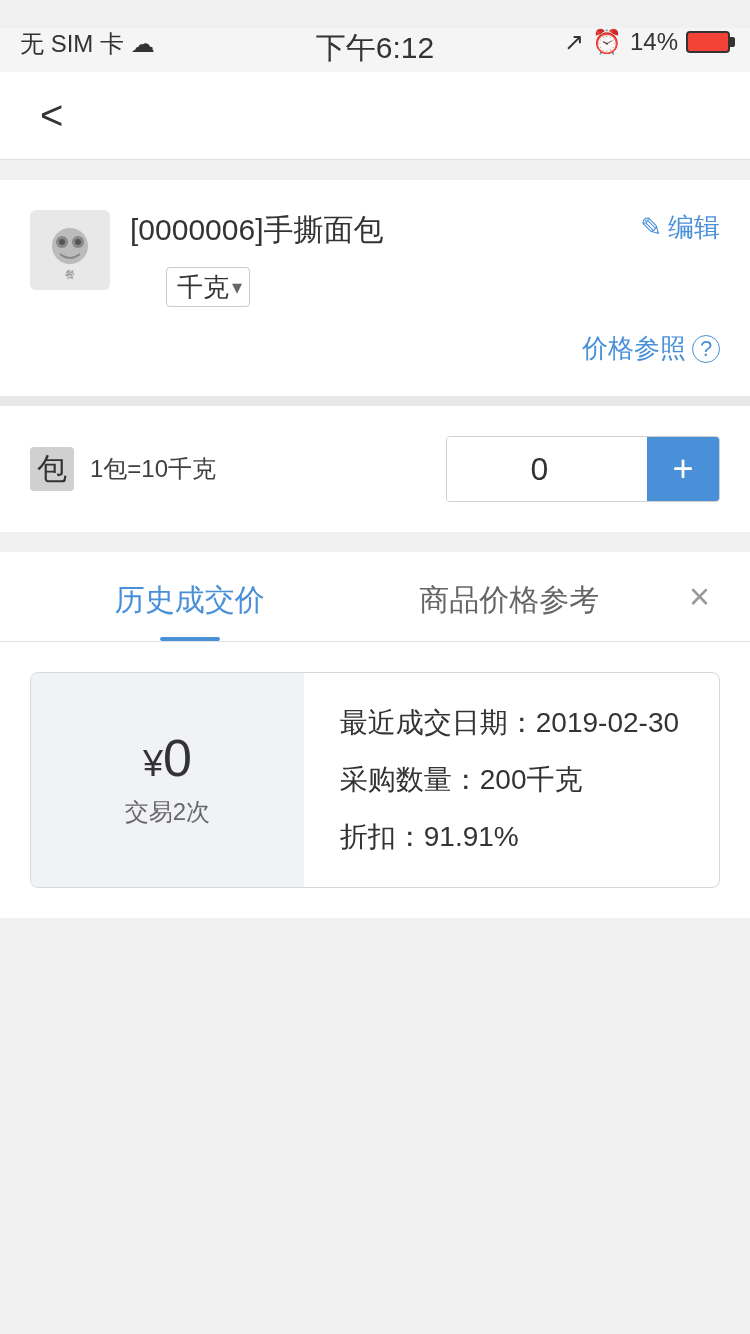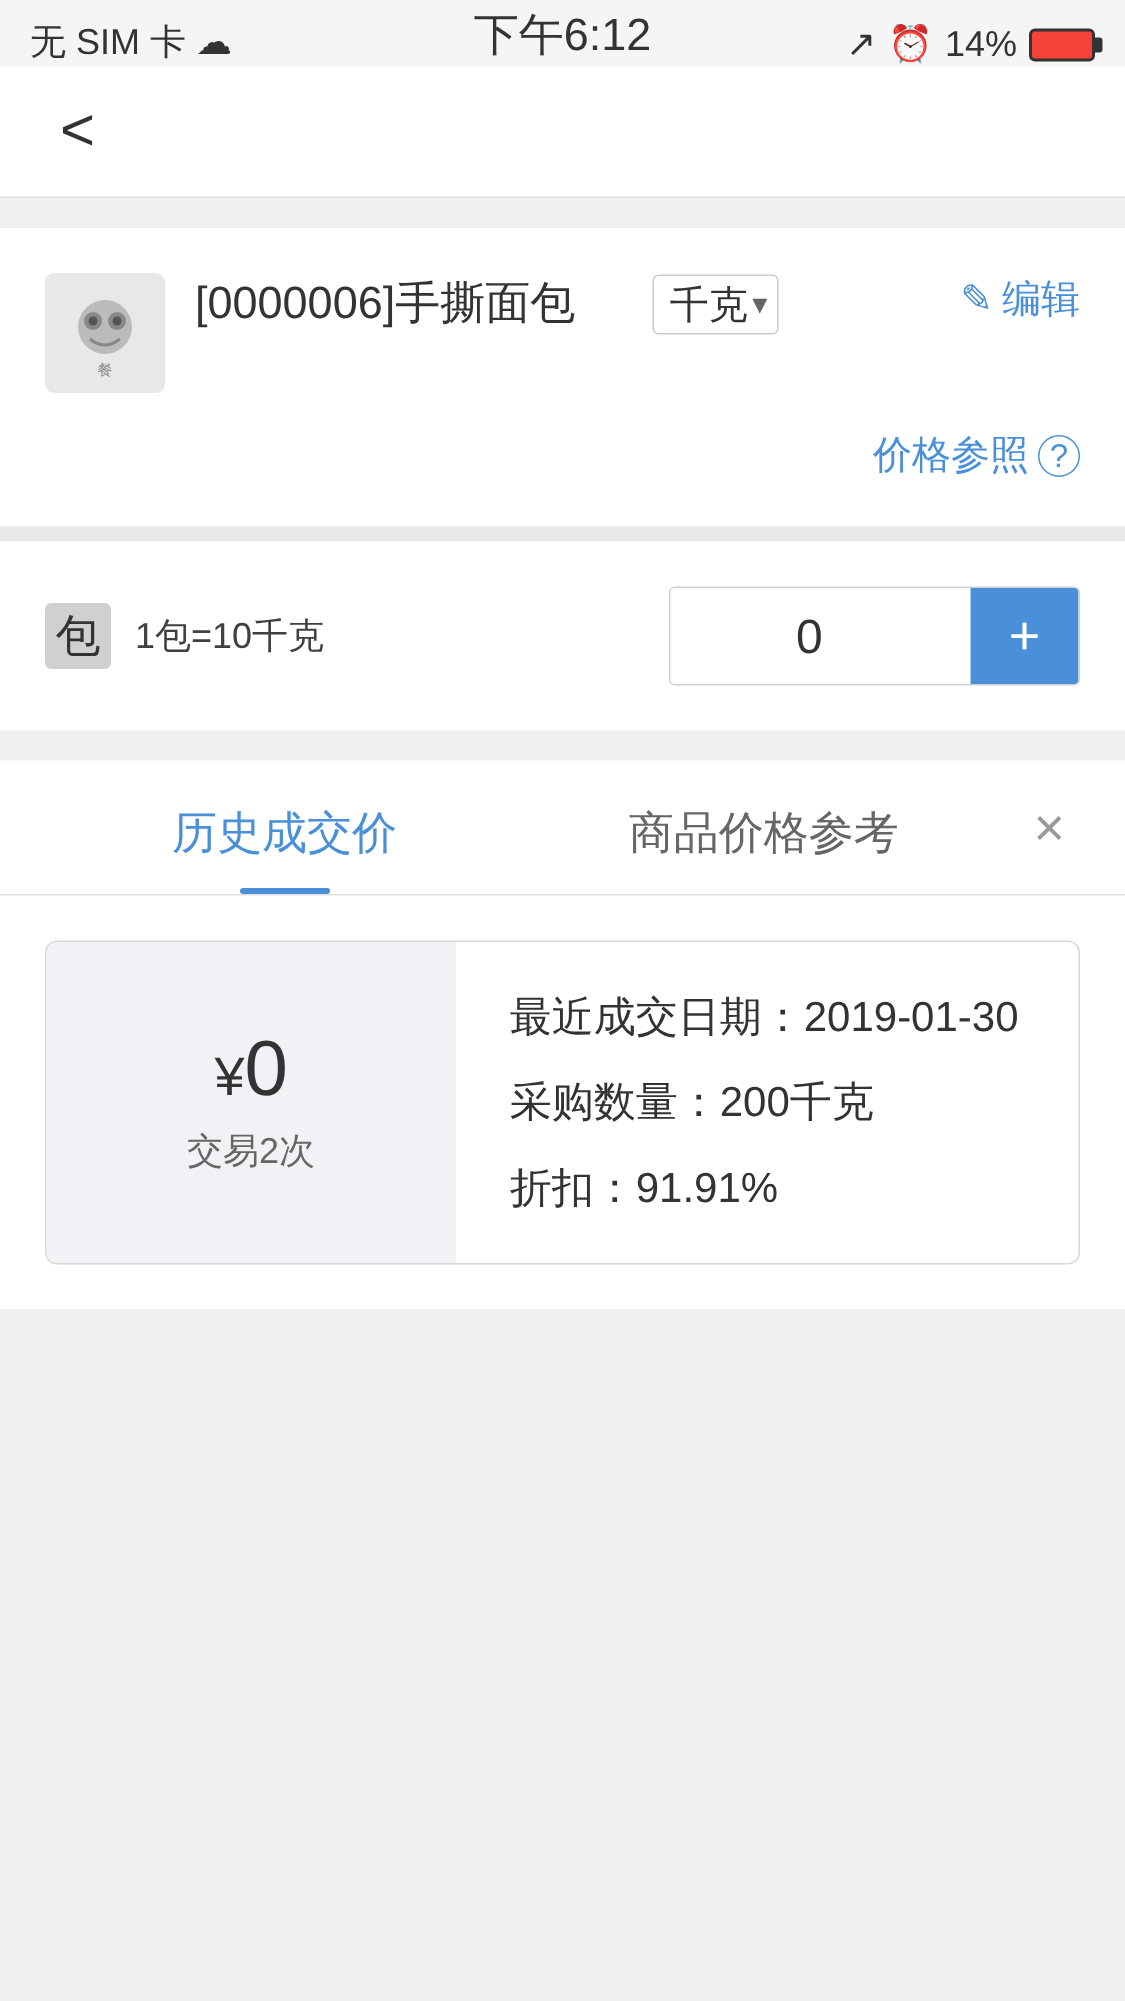--- a/index.html
+++ b/index.html
@@ -11,25 +11,26 @@
       background: #f0f0f0;
       font-size: 28px;
     }
 
     
     .status-bar {
       width: 750px;
       height: 44px;
       background: #f5f5f5;
       display: flex;
-      align-items: flex-end;
+      align-items: flex-start;
       justify-content: space-between;
       padding: 0 20px;
       font-size: 24px;
       color: #333;
+      margin-top: 28px;
     }
     .status-left {
       display: flex;
       align-items: center;
       gap: 10px;
       font-size: 24px;
     }
     .status-center {
       font-size: 30px;
       font-weight: 500;
@@ -126,21 +127,21 @@
       justify-content: center;
       flex-shrink: 0;
     }
     .product-image svg {
       width: 60px;
       height: 60px;
       fill: #aaa;
     }
     .product-info {
       display: flex;
-      flex-direction: row;
+      flex-direction: column;
       gap: 16px;
     }
     .product-name {
       font-size: 30px;
       color: #333;
       font-weight: 500;
     }
     .product-unit-row {
       display: flex;
       align-items: center;
@@ -445,21 +446,21 @@
   <div class="history-content">
     <div class="history-card">
       <div class="history-card-left">
         <div class="history-price">
           <span class="history-price-symbol">¥</span><span>0</span>
         </div>
         <div class="history-trades">交易2次</div>
       </div>
       <div class="history-card-right">
         <div class="history-detail-item">
-          <span>最近成交日期：</span><span>2019-01-30</span>
+          <span>最近成交日期：</span><span>2019-02-30</span>
         </div>
         <div class="history-detail-item">
           <span>采购数量：</span><span>200千克</span>
         </div>
         <div class="history-detail-item">
           <span>折扣：</span><span>91.91%</span>
         </div>
       </div>
     </div>
   </div>

